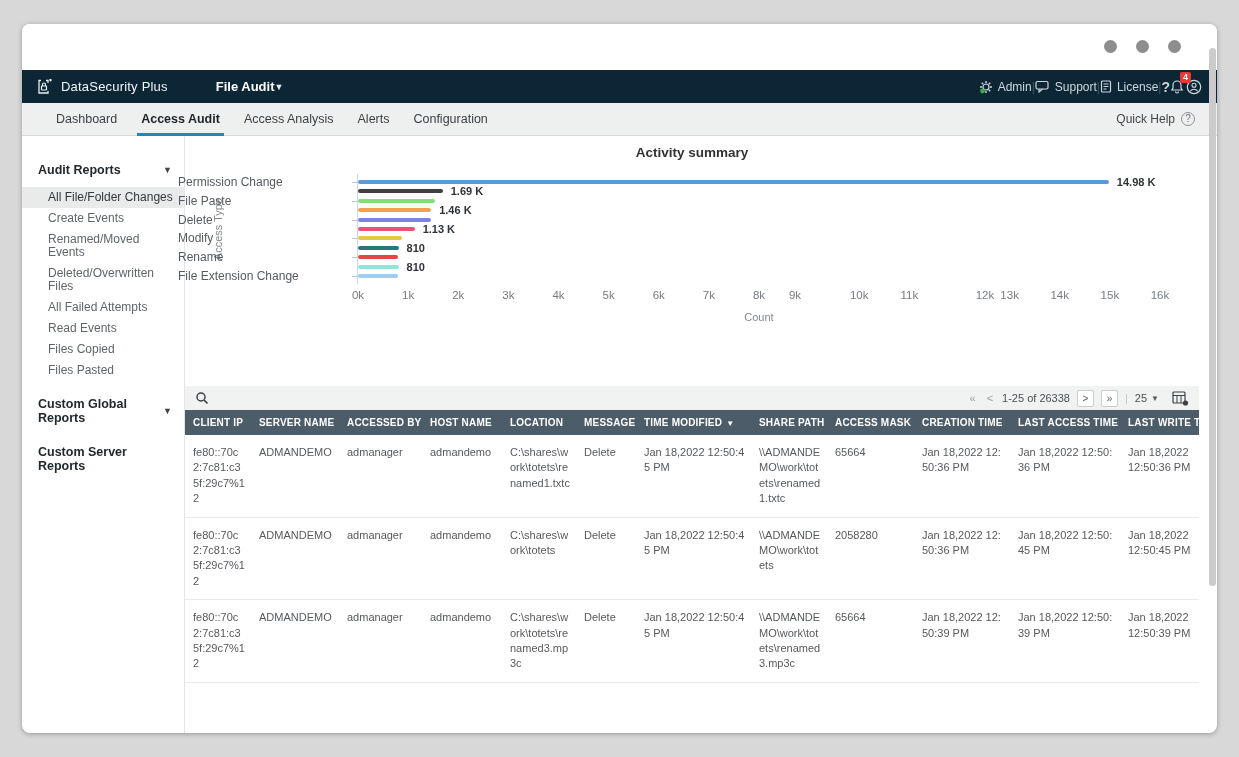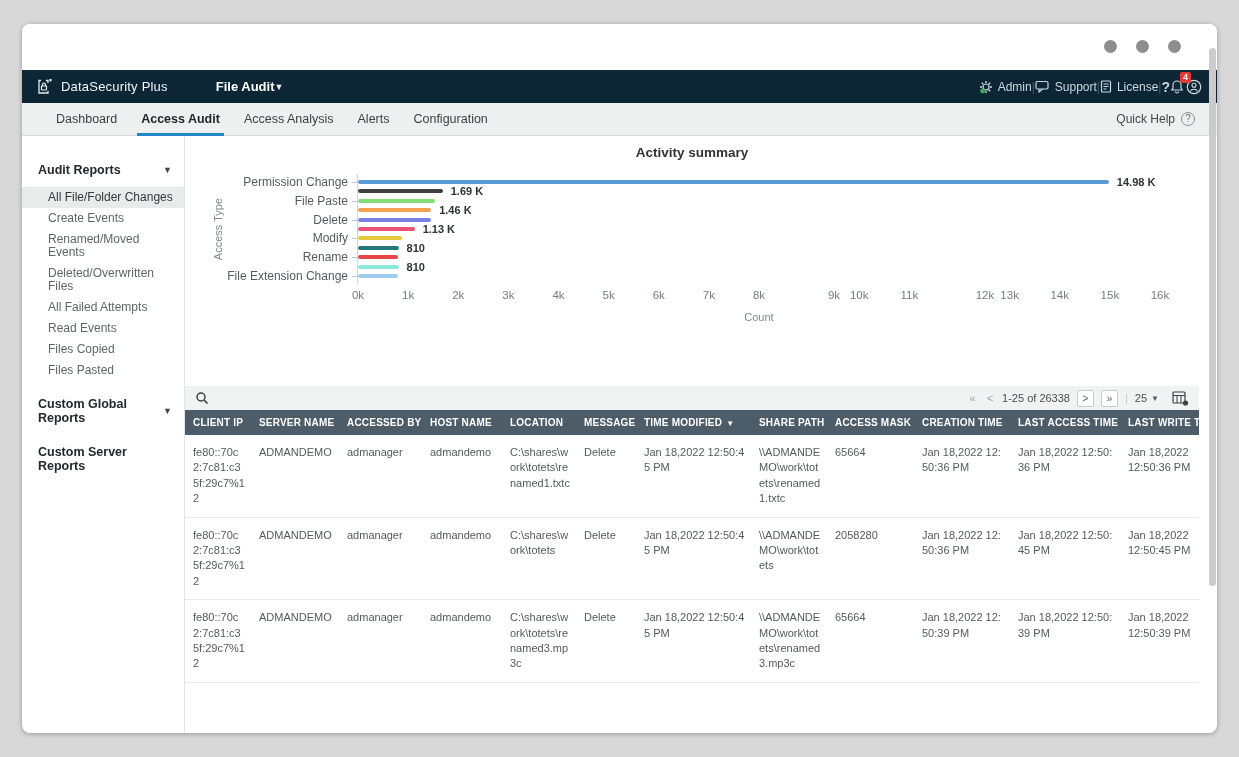--- a/index.html
+++ b/index.html
@@ -55,21 +55,21 @@
 
   .main { flex:1; position:relative; }
 
   
   .chart-panel { position:absolute; left:0; top:0; right:0; height:250px; background:#fff; }
   .chart-title { position:absolute; top:9px; left:0; width:1014px; text-align:center; font-size:13.5px; font-weight:bold; color:#333; }
   .plot { position:absolute; left:173px; top:41px; width:802px; height:104px; }
   .axis-y { position:absolute; left:-1px; top:-3px; bottom:-3px; width:1px; background:#c9d8e8; }
   .bar { position:absolute; height:4px; border-radius:2px; }
   .bar-tick { position:absolute; width:5px; height:1px; background:#b9c6d4; left:-6px; }
-  .cat-label { position:absolute; right:812px; width:170px; text-align:right; font-size:12px; color:#555b60; white-space:nowrap; }
+  .cat-label { position:absolute; right:812px; width:170px; text-align:left; font-size:12px; color:#555b60; white-space:nowrap; }
   .val-label { position:absolute; font-size:11px; font-weight:bold; color:#2e3338; white-space:nowrap; }
   .x-tick { position:absolute; top:112px; width:40px; margin-left:-20px; text-align:center; font-size:11.5px; color:#767c82; }
   .x-axis-label { position:absolute; top:134px; left:0; width:802px; text-align:center; font-size:11px; color:#85898d; }
   .y-axis-label { position:absolute; left:27px; top:62px; font-size:11px; color:#85898d;
                   writing-mode:vertical-rl; transform:rotate(180deg); }
 
   
   .table-panel { position:absolute; left:0; top:250px; right:18px; bottom:0; }
   .table-toolbar { height:24px; background:#f1f2f2; display:flex; align-items:center; padding:0 10px; }
   .search-btn { display:flex; align-items:center; cursor:pointer; }
@@ -255,21 +255,21 @@
             <div class="bar-tick" style="top: 99.225px;"></div>
             <div class="x-tick" style="left: 0px;">0k</div>
             <div class="x-tick" style="left: 50.125px;">1k</div>
             <div class="x-tick" style="left: 100.25px;">2k</div>
             <div class="x-tick" style="left: 150.375px;">3k</div>
             <div class="x-tick" style="left: 200.5px;">4k</div>
             <div class="x-tick" style="left: 250.625px;">5k</div>
             <div class="x-tick" style="left: 300.75px;">6k</div>
             <div class="x-tick" style="left: 350.875px;">7k</div>
             <div class="x-tick" style="left: 401px;">8k</div>
-            <div class="x-tick" style="left: 476px;">9k</div>
+            <div class="x-tick" style="left: 437px;">9k</div>
             <div class="x-tick" style="left: 501.25px;">10k</div>
             <div class="x-tick" style="left: 551.375px;">11k</div>
             <div class="x-tick" style="left: 627px;">12k</div>
             <div class="x-tick" style="left: 651.625px;">13k</div>
             <div class="x-tick" style="left: 701.75px;">14k</div>
             <div class="x-tick" style="left: 751.875px;">15k</div>
             <div class="x-tick" style="left: 802px;">16k</div>
           </div>
       </section>
 

